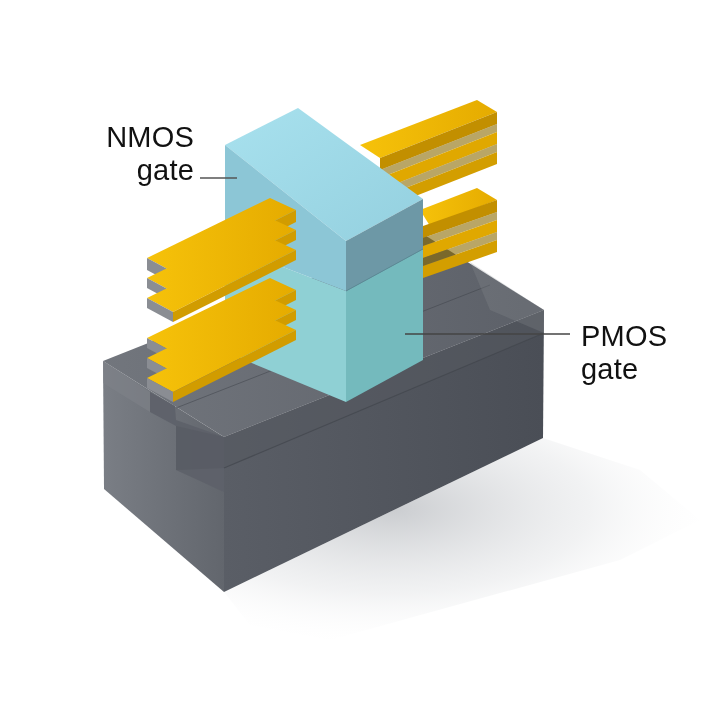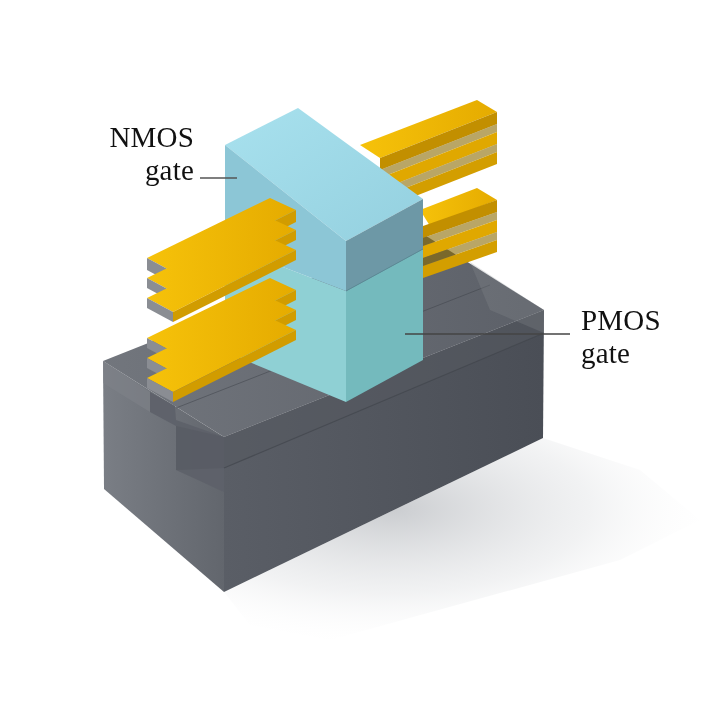--- a/index.html
+++ b/index.html
@@ -1,21 +1,21 @@
 <!DOCTYPE html>
 <html><head>
 <meta charset="utf-8">
 <style>
   html, body { margin: 0; padding: 0; background: #ffffff; }
   body { width: 720px; height: 725px; position: relative; overflow: hidden; font-family: "Liberation Sans", "DejaVu Sans", sans-serif; }
   #figure { position: absolute; left: 0; top: 0; width: 720px; height: 725px; }
-  .label { position: absolute; color: #111111; font-size: 29px; line-height: 33px; letter-spacing: 0.2px; font-family: Liberation Serif, serif; }
+  .label { position: absolute; color: #111111; font-size: 29px; line-height: 33px; letter-spacing: 0.2px; font-family: Liberation Sans, sans-serif; }
   .label span { display: block; }
   #nmos-label { left: 92px; top: 121px; text-align: right; width: 102px; }
-  #pmos-label { left: 581px; top: 304px; text-align: left; }
+  #pmos-label { left: 581px; top: 320px; text-align: left; }
 </style>
 </head>
 <body>
 
 <svg id="figure" viewBox="0 0 720 725" xmlns="http://www.w3.org/2000/svg">
   <defs>
     <radialGradient id="shadowGrad" cx="0.35" cy="0.35" r="0.7">
       <stop offset="0" stop-color="#9ea2a8" stop-opacity="0.55"></stop>
       <stop offset="0.6" stop-color="#c9ccd0" stop-opacity="0.25"></stop>
       <stop offset="1" stop-color="#ffffff" stop-opacity="0"></stop>

